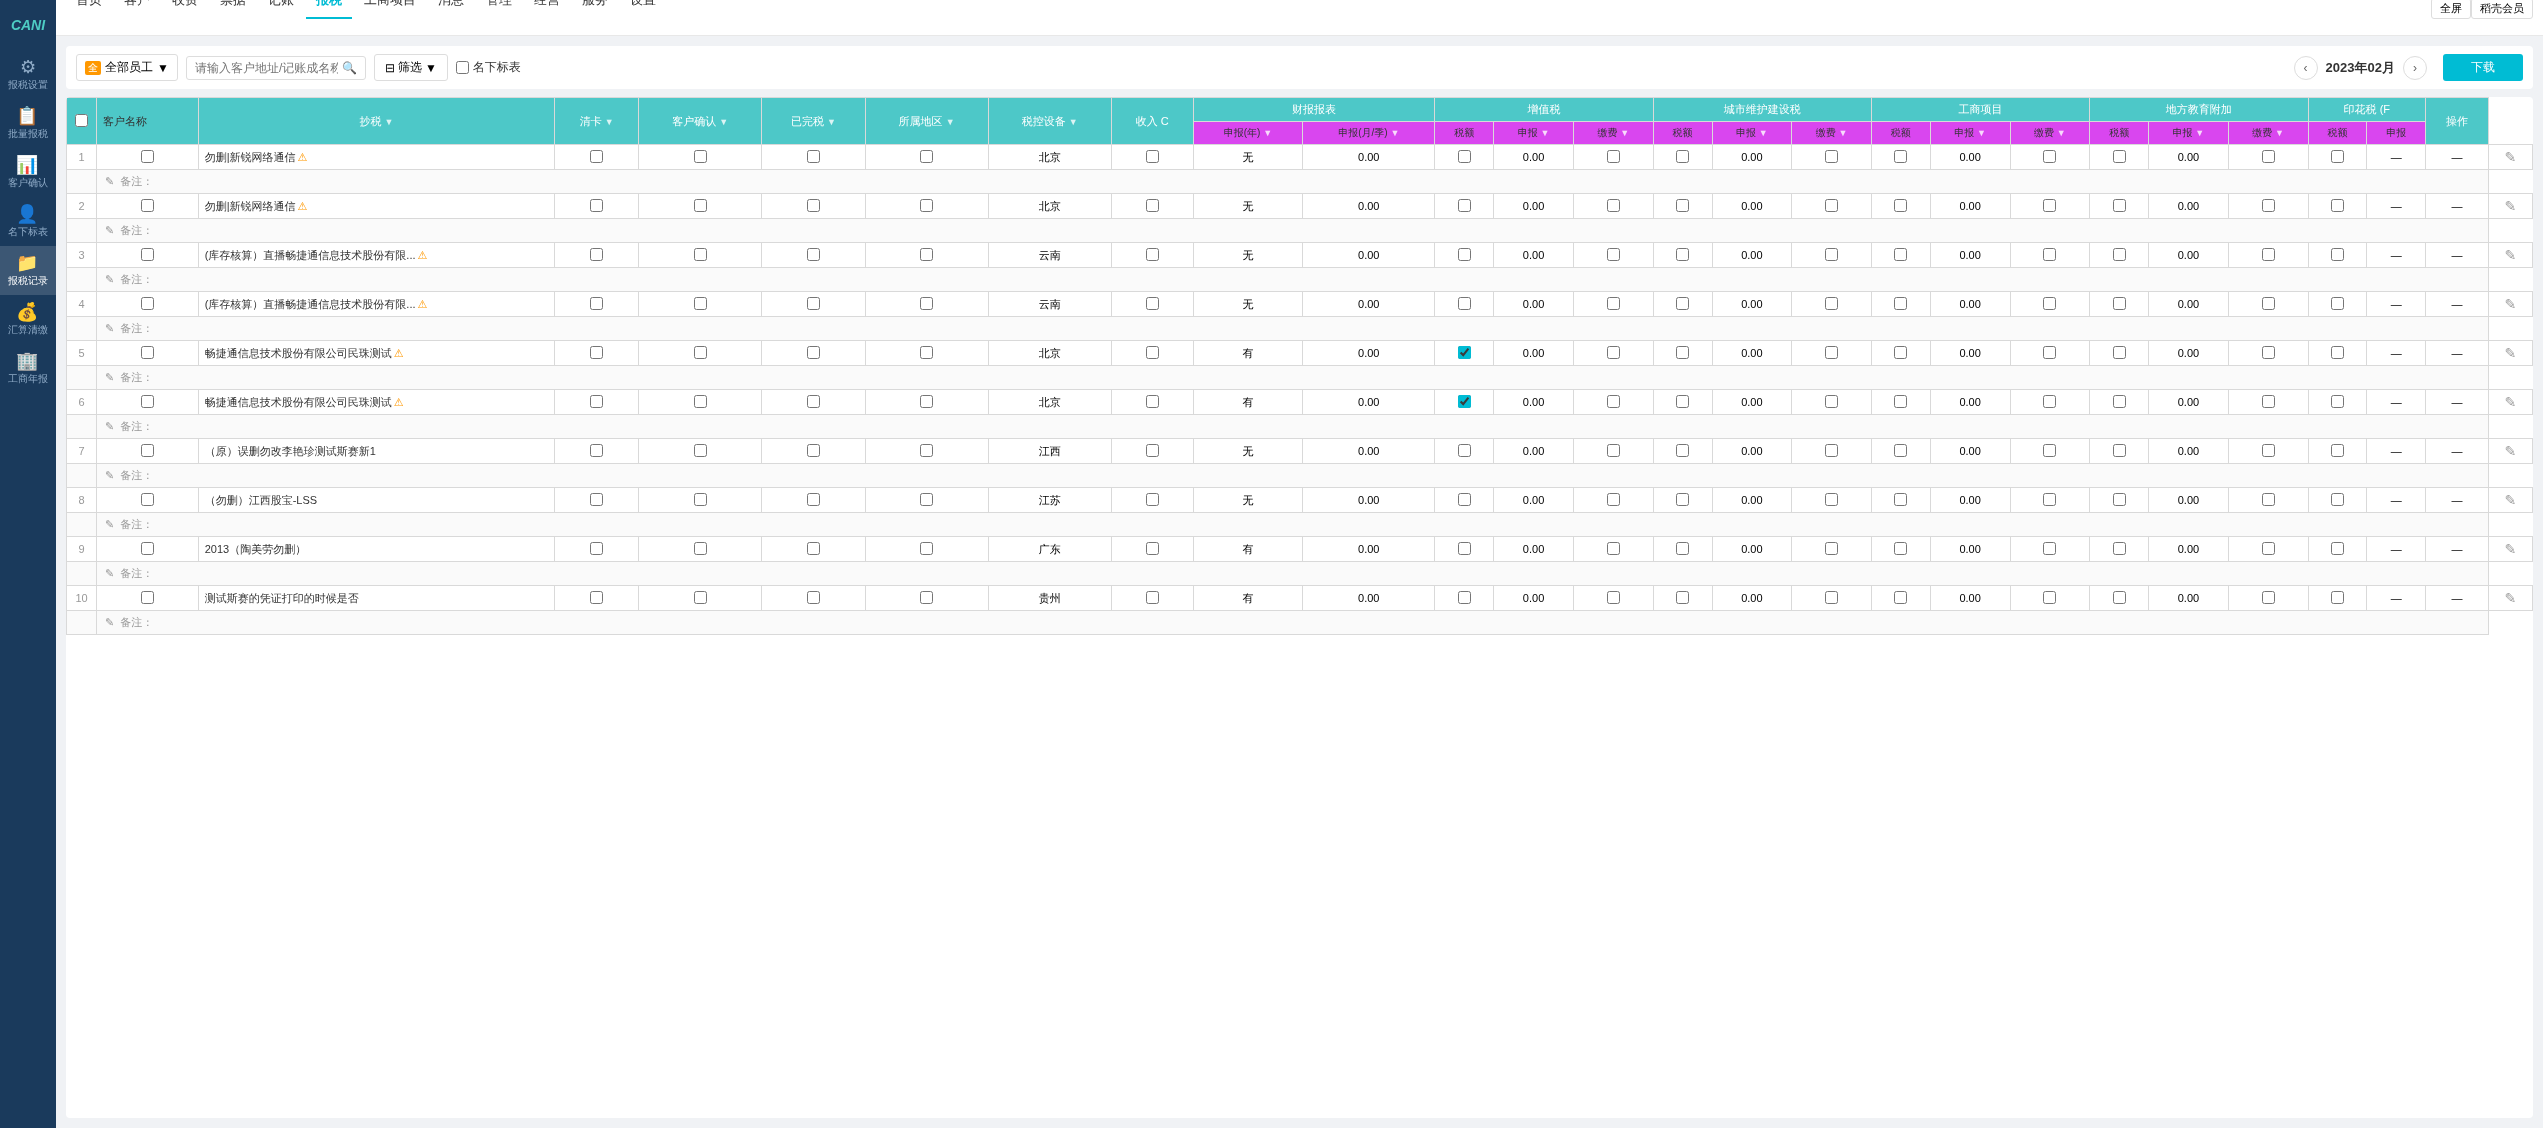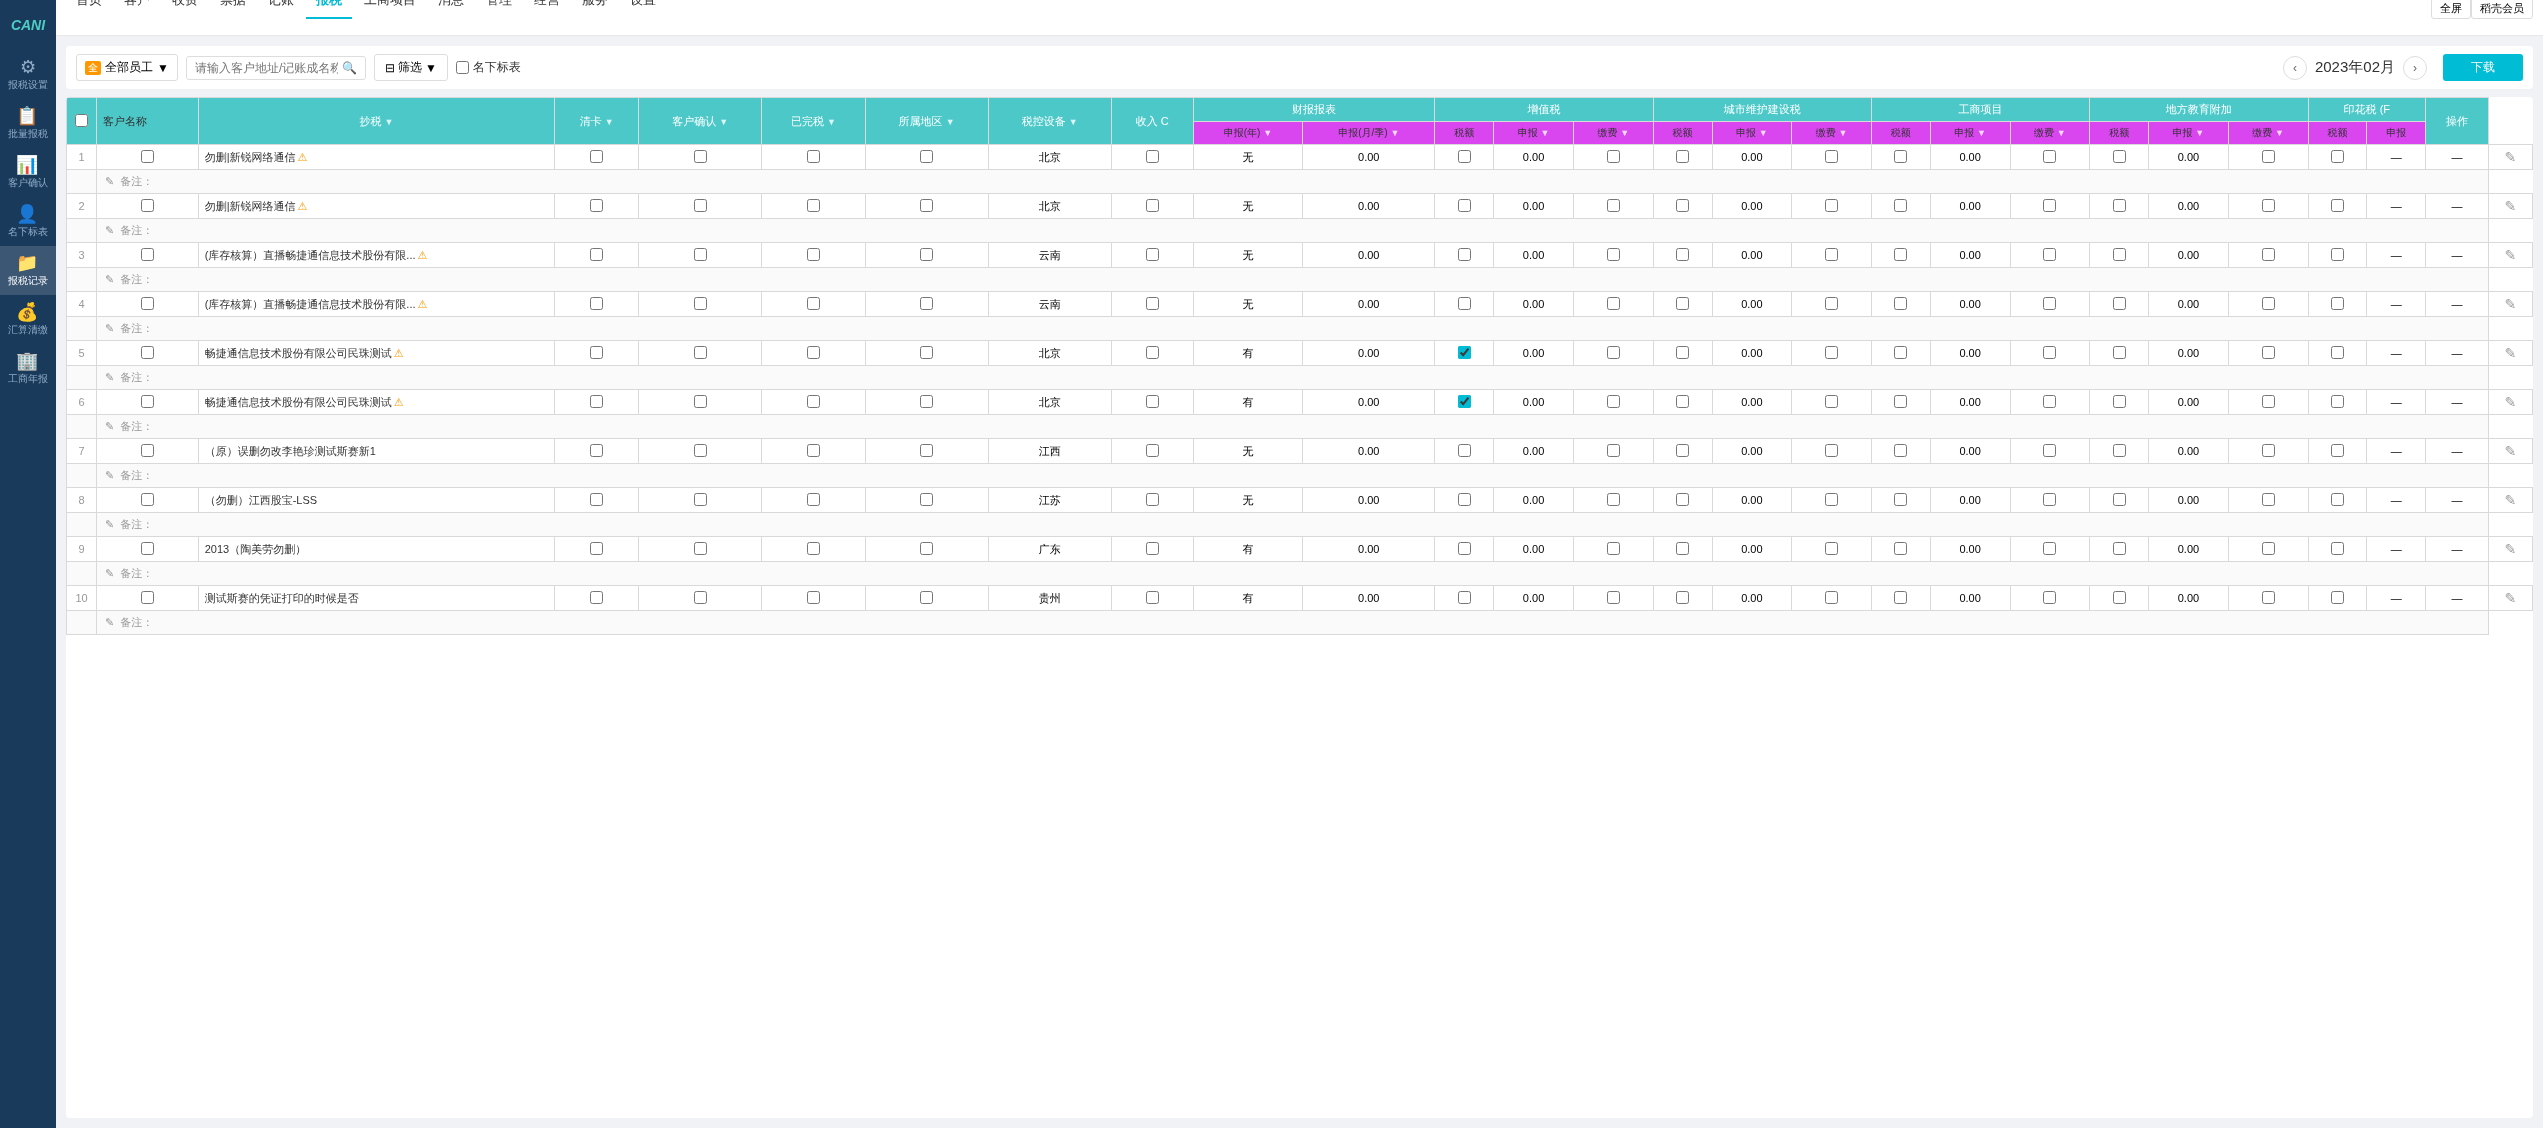--- a/index.html
+++ b/index.html
@@ -30,21 +30,21 @@
     
     .toolbar { display: flex; align-items: center; gap: 8px; background: #fff; padding: 8px 10px; border-radius: 4px; }
     .toolbar-select { border: 1px solid #ddd; border-radius: 3px; padding: 4px 8px; font-size: 12px; background: #fff; display: flex; align-items: center; gap: 4px; cursor: pointer; min-width: 80px; }
     .toolbar-select-badge { background: #ff9800; color: #fff; border-radius: 2px; padding: 0 3px; font-size: 10px; }
     .toolbar-search { border: 1px solid #ddd; border-radius: 3px; padding: 4px 8px; font-size: 12px; width: 180px; display: flex; align-items: center; gap: 4px; }
     .toolbar-search input { border: none; outline: none; font-size: 12px; width: 100%; color: #999; }
     .toolbar-filter-btn { border: 1px solid #ddd; border-radius: 3px; padding: 4px 10px; font-size: 12px; cursor: pointer; background: #fff; display: flex; align-items: center; gap: 3px; }
     .toolbar-checkbox-label { display: flex; align-items: center; gap: 4px; font-size: 12px; color: #333; cursor: pointer; }
     .pagination-area { margin-left: auto; display: flex; align-items: center; gap: 8px; }
     .pagination-btn { width: 24px; height: 24px; border: 1px solid #ddd; border-radius: 50%; display: flex; align-items: center; justify-content: center; cursor: pointer; background: #fff; font-size: 12px; color: #666; }
-    .pagination-date { font-size: 15px; font-weight: normal; color: #333; }
+    .pagination-date { font-size: 13px; font-weight: bold; color: #333; }
     .download-btn { margin-left: 8px; background: #00bcd4; color: #fff; border: none; border-radius: 3px; padding: 5px 28px; font-size: 12px; cursor: pointer; }
 
     
     .table-container { flex: 1; overflow: auto; background: #fff; border-radius: 4px; }
     table { width: 100%; border-collapse: collapse; font-size: 11px; }
     thead tr { background: #4dc8c8; color: #fff; }
     th, td { border: 1px solid #d9d9d9; padding: 4px 6px; text-align: center; white-space: nowrap; }
     th { font-weight: normal; font-size: 11px; }
     .th-main { background: #4dc8c8; color: #fff; }
     .th-sub { background: #d946ef; color: #333; font-size: 10px; }

